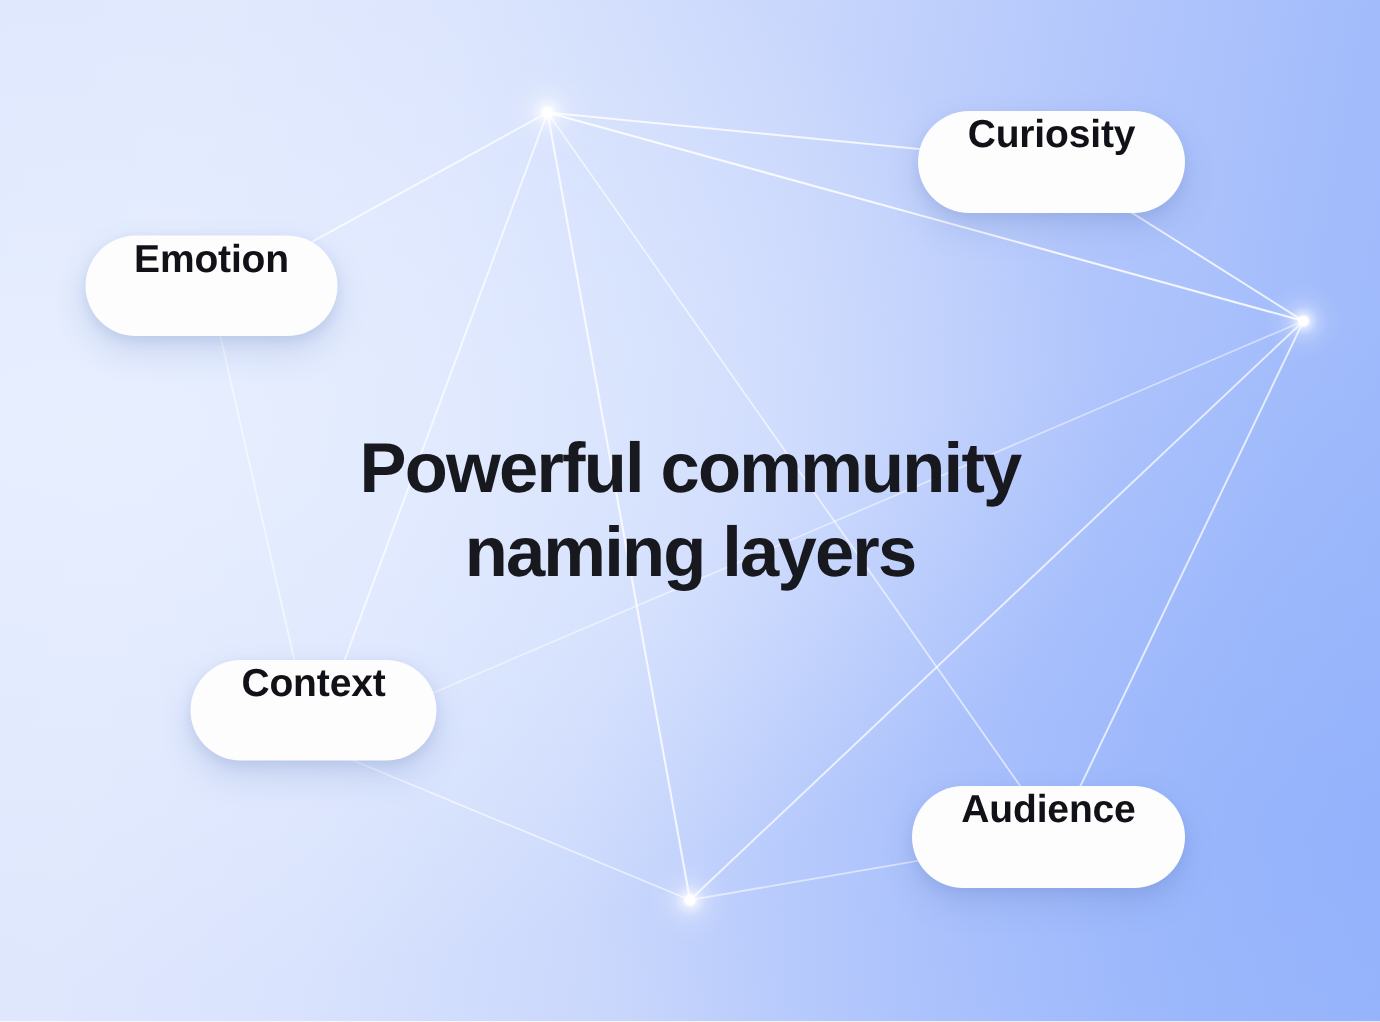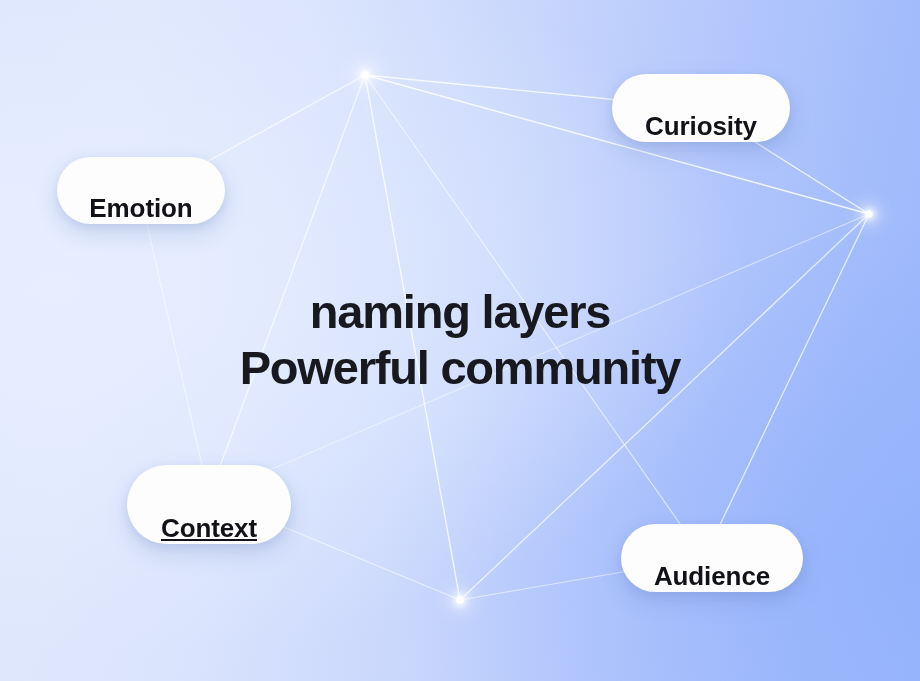--- a/index.html
+++ b/index.html
@@ -69,21 +69,21 @@
     position: absolute;
     border-radius: 50%;
     background: #ffffff;
     transform: translate(-50%, -50%);
     pointer-events: none;
   }
 
   .pill {
     position: absolute;
     display: flex;
-    align-items: flex-end;
+    align-items: flex-start;
     justify-content: center;
     background: #fdfdfd;
     border-radius: 999px;
     box-shadow: 0 10px 22px rgba(86,114,180,0.20),
                 0 3px 8px rgba(86,114,180,0.13);
     color: #111118;
     font-size: 26px;
     font-weight: 700;
     letter-spacing: -0.1px;
     white-space: nowrap;
@@ -135,26 +135,26 @@
       <div class="node-core" style="left: 460px; top: 600px; width: 7px; height: 7px; background: rgb(255, 255, 255);"></div>
     </div>
 
   <div id="pills-layer">
       <div class="pill" style="left: 57px; top: 157px; width: 168px; height: 67px; background: rgb(253, 253, 253);">
         <span>Emotion</span>
       </div>
       <div class="pill" style="left: 612px; top: 74px; width: 178px; height: 68px; background: rgb(253, 253, 253);">
         <span>Curiosity</span>
       </div>
-      <div class="pill" style="left: 127px; top: 465px; width: 164px; height: 79px; background: rgb(253, 253, 253); text-decoration: underline;">
+      <div class="pill" style="left: 127px; top: 440px; width: 164px; height: 67px; background: rgb(253, 253, 253);">
         <span>Context</span>
       </div>
-      <div class="pill" style="left: 621px; top: 524px; width: 182px; height: 68px; background: rgb(253, 253, 253);">
+      <div class="pill" style="left: 608px; top: 524px; width: 182px; height: 68px; background: rgb(253, 253, 253);">
         <span>Audience</span>
       </div>
     </div>
 
   <div id="headline">
+    <span class="ln">Powerful community</span>
     <span class="ln">naming layers</span>
-    <span class="ln">Powerful community</span>
   </div>
 
 </div>
 
 </body></html>

